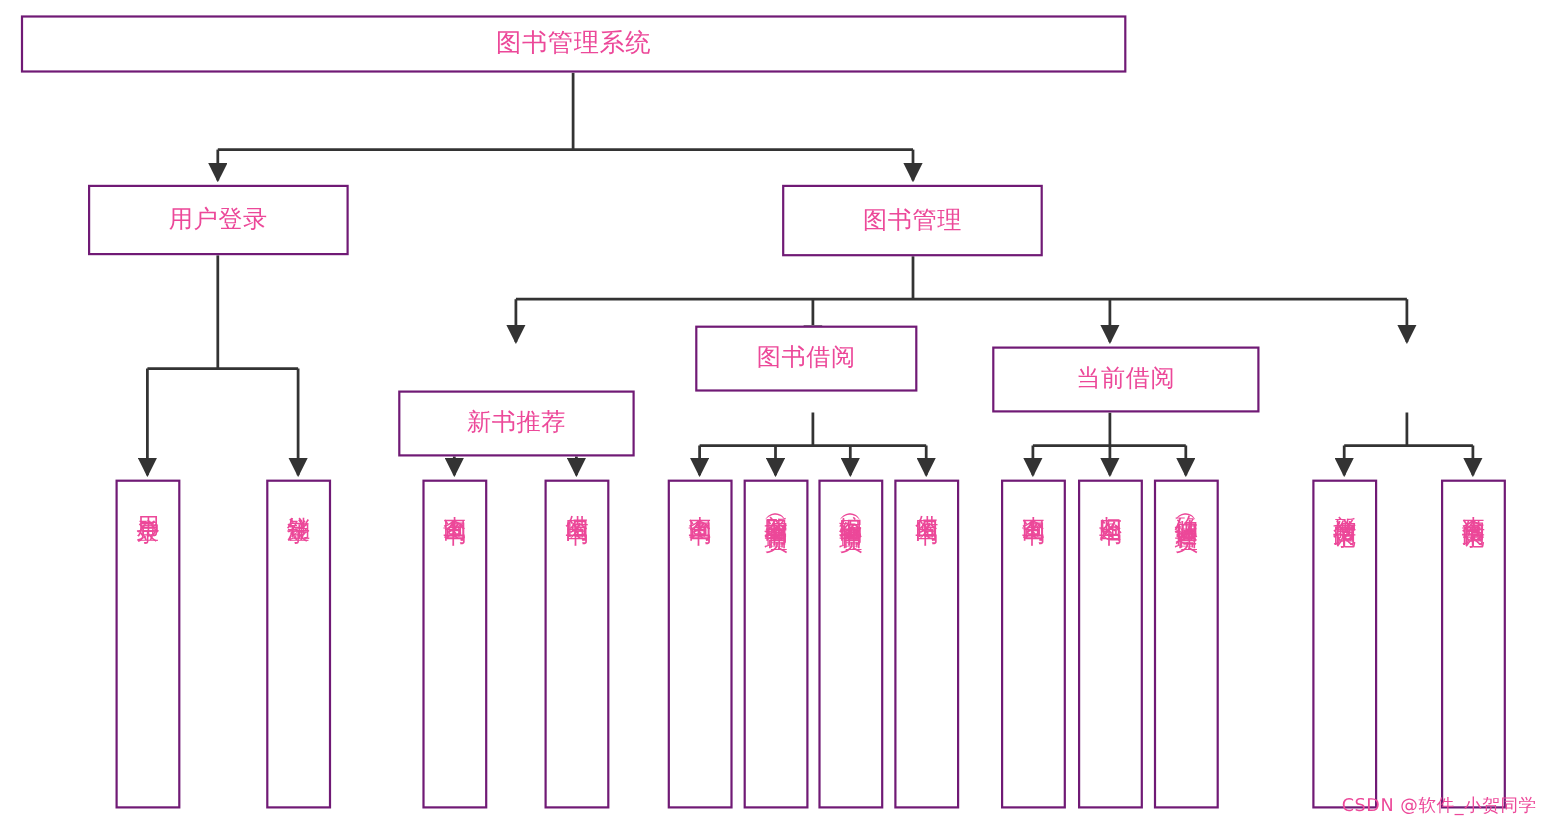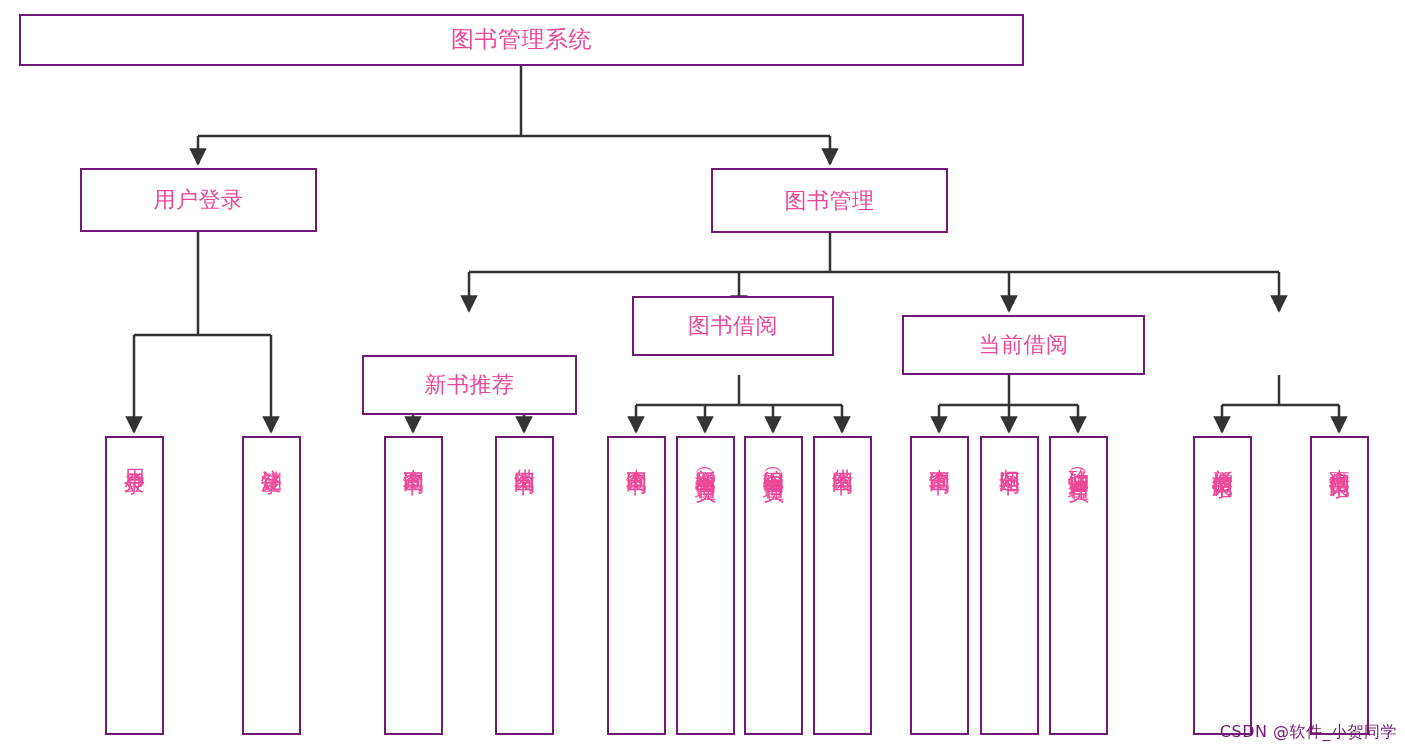--- a/index.html
+++ b/index.html
@@ -61,21 +61,21 @@
     text-orientation: upright;
     font-size: 21px;
     letter-spacing: 2px;
     line-height: 1.05;
   }
   #watermark {
     position: absolute;
     right: 8px;
     bottom: 4px;
     font-size: 16px;
-    color: #701a75;
+    color: #ec4899;
     letter-spacing: 0.5px;
     white-space: nowrap;
     z-index: 5;
     font-family: "DejaVu Sans", "Liberation Sans", sans-serif;
   }
 </style>
 </head>
 <body>
 
 <div id="diagram-root">

